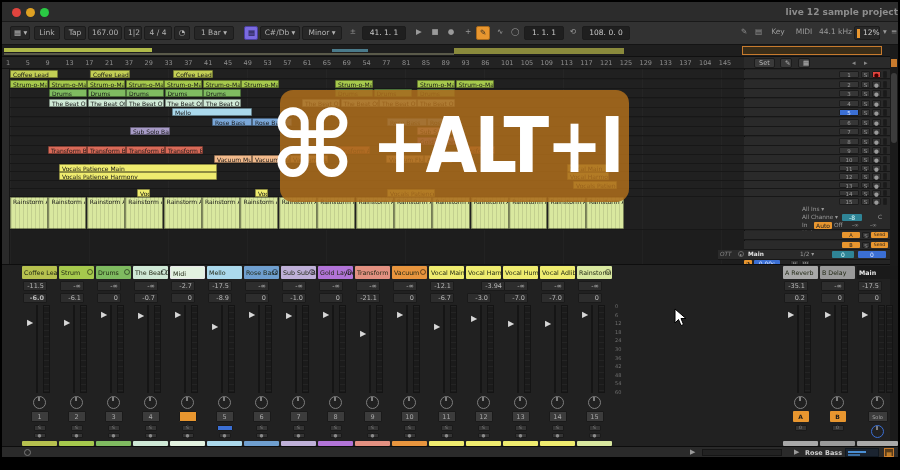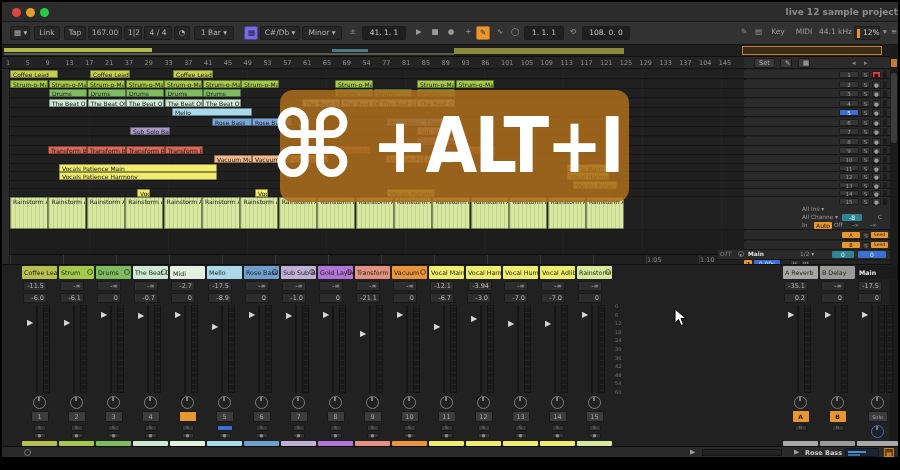--- a/index.html
+++ b/index.html
@@ -280,24 +280,20 @@
         <div class="clip tall" style="left: 307.2px; width: 38px; background-color: rgb(217, 232, 159);">Rainstorm Audio</div>
         <div class="clip tall" style="left: 345.6px; width: 38px; background-color: rgb(217, 232, 159);">Rainstorm Audio</div>
         <div class="clip tall" style="left: 384px; width: 38px; background-color: rgb(217, 232, 159);">Rainstorm Audio</div>
         <div class="clip tall" style="left: 422.4px; width: 38px; background-color: rgb(217, 232, 159);">Rainstorm Audio</div>
         <div class="clip tall" style="left: 460.8px; width: 38px; background-color: rgb(217, 232, 159);">Rainstorm Audio</div>
         <div class="clip tall" style="left: 499.2px; width: 38px; background-color: rgb(217, 232, 159);">Rainstorm Audio</div>
         <div class="clip tall" style="left: 537.6px; width: 38px; background-color: rgb(217, 232, 159);">Rainstorm Audio</div>
         <div class="clip tall" style="left: 576px; width: 38px; background-color: rgb(217, 232, 159);">Rainstorm Automation</div>
       </div>
     </div>
-  <div class="abs timeruler" id="timeruler">
-      <div class="abs tlab" style="left: 637px;">1:05</div>
-      <div class="abs tlab" style="left: 690px;">1:10</div>
-    </div>
 
   <div class="abs panel"></div>
   <div id="panelrows">
       <div class="abs p-row" style="top: 68px; width: 146px; height: 9px;">
         <div class="abs cell" style="left: 95px; top: 1px; width: 20px; height: 7px;">1</div>
         <div class="abs cell" style="left: 117px; top: 1px; width: 9px; height: 7px;">S</div>
         <div class="abs cell" style="left: 128px; top: 1px; width: 9px; height: 7px; background: rgb(224, 68, 62); color: rgb(68, 0, 0);">●</div>
         <div class="abs cell" style="left: 139px; top: 1px; width: 4px; height: 7px; background: rgb(26, 26, 26);"></div>
       </div>
       <div class="abs p-row" style="top: 77.5px; width: 146px; height: 9px;">
@@ -424,21 +420,21 @@
 
   <div class="abs scroll">
     <div class="abs" style="left:1px;top:14px;width:6px;height:8px;background:#c87b2e"></div>
     <div class="abs" style="left:1px;top:28px;width:6px;height:70px;background:#3c3c3c;border-radius:3px"></div>
   </div>
 
   <div class="abs mixer" id="mixer">
       <div class="abs" style="left: 20px; top: 0px; width: 35px; height: 182px;">
         <div class="abs strip-h" style="left: 0px; top: 1px; width: 35px; background: rgb(183, 193, 79);">Coffee Leaf</div>
         <div class="abs vbox" style="left: 1px; top: 16px; width: 24px;">-11.5</div>
-        <div class="abs vbox" style="left: 1px; top: 28px; width: 24px;">-6.0</div>
+        <div class="abs vbox" style="left: 1px; top: 28px; width: 24px; font-weight: bold;">-6.0</div>
         <div class="abs rail" style="left: 14px; top: 40px; height: 88px;"></div>
         <div class="abs handle" style="left: 5px; top: 54.1px;">▶</div>
         <div class="abs meter" style="left: 21px; top: 40px; height: 88px;"></div>
         <div class="abs knob" style="left: 10.5px; top: 131px;"></div>
         <div class="abs numbox" style="left: 8.5px; top: 146px;">1</div>
         <div class="abs mini" style="left: 11.5px; top: 160px;">S</div>
         <div class="abs mini" style="left: 11.5px; top: 167.5px;">●</div>
         <div class="abs footer" style="left: 0px; top: 176px; width: 35px; background: rgb(183, 193, 79);"></div>
       </div>
       <div class="abs" style="left: 57px; top: 0px; width: 35px; height: 182px;">
@@ -579,21 +575,21 @@
         <div class="abs handle" style="left: 5px; top: 58.15px;">▶</div>
         <div class="abs meter" style="left: 21px; top: 40px; height: 88px;"></div>
         <div class="abs knob" style="left: 10.5px; top: 131px;"></div>
         <div class="abs numbox" style="left: 8.5px; top: 146px;">11</div>
         <div class="abs mini" style="left: 11.5px; top: 160px;">S</div>
         <div class="abs mini" style="left: 11.5px; top: 167.5px;">●</div>
         <div class="abs footer" style="left: 0px; top: 176px; width: 35px; background: rgb(239, 236, 111);"></div>
       </div>
       <div class="abs" style="left: 464px; top: 0px; width: 35px; height: 182px;">
         <div class="abs strip-h" style="left: 0px; top: 1px; width: 35px; background: rgb(239, 236, 111);">Vocal Harmo</div>
-        <div class="abs vbox" style="left: 2px; top: 16px; width: 24px;">-3.94</div>
+        <div class="abs vbox" style="left: 15px; top: 16px; width: 24px;">-3.94</div>
         <div class="abs vbox" style="left: 1px; top: 28px; width: 24px;">-3.0</div>
         <div class="abs rail" style="left: 14px; top: 40px; height: 88px;"></div>
         <div class="abs handle" style="left: 5px; top: 50.05px;">▶</div>
         <div class="abs meter" style="left: 21px; top: 40px; height: 88px;"></div>
         <div class="abs knob" style="left: 10.5px; top: 131px;"></div>
         <div class="abs numbox" style="left: 8.5px; top: 146px;">12</div>
         <div class="abs mini" style="left: 11.5px; top: 160px;">S</div>
         <div class="abs mini" style="left: 11.5px; top: 167.5px;">●</div>
         <div class="abs footer" style="left: 0px; top: 176px; width: 35px; background: rgb(239, 236, 111);"></div>
       </div>

